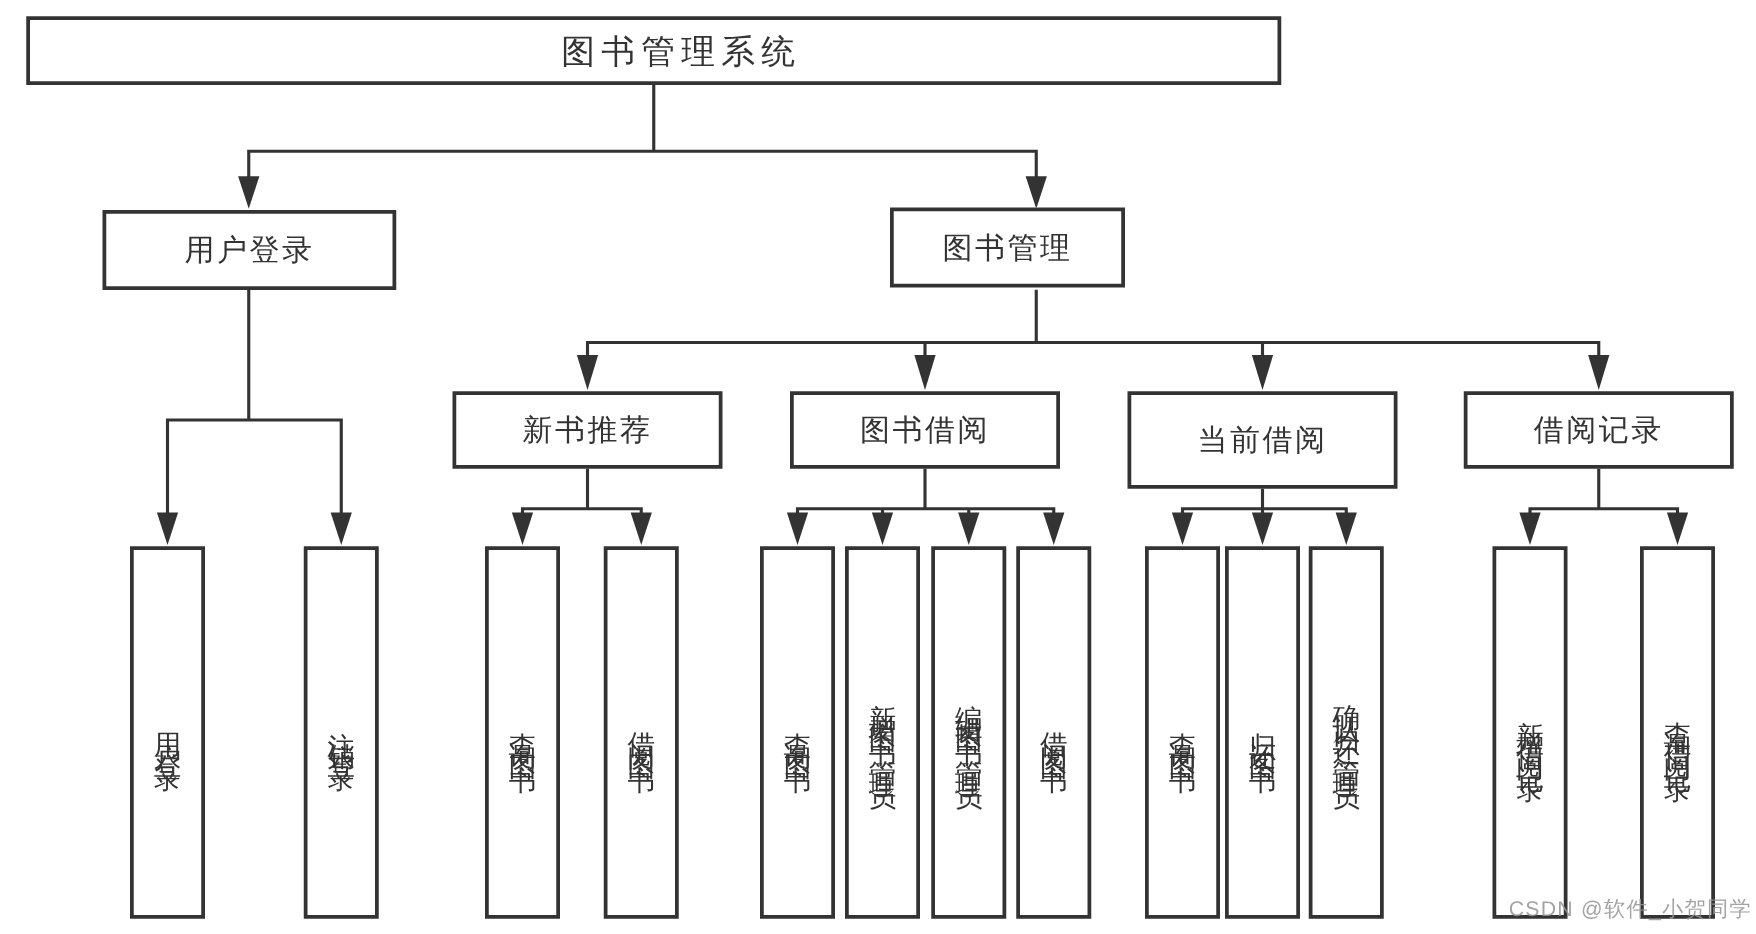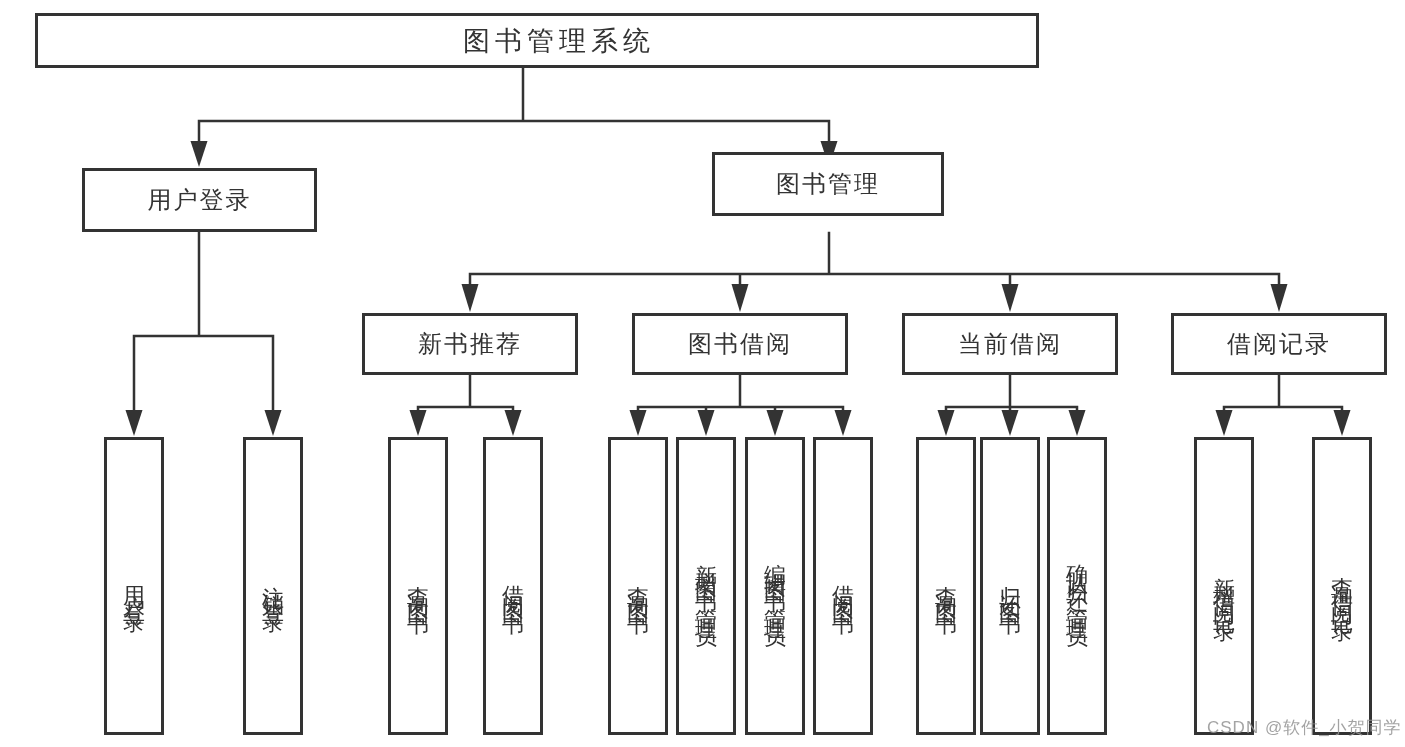--- a/index.html
+++ b/index.html
@@ -99,28 +99,28 @@
       <polygon points="766.5,410 783.5,410 775,436"></polygon>
       <polygon points="834.5,410 851.5,410 843,436"></polygon>
       <polygon points="937.5,410 954.5,410 946,436"></polygon>
       <polygon points="1001.5,410 1018.5,410 1010,436"></polygon>
       <polygon points="1068.5,410 1085.5,410 1077,436"></polygon>
       <polygon points="1215.5,410 1232.5,410 1224,436"></polygon>
       <polygon points="1333.5,410 1350.5,410 1342,436"></polygon>
     </g>
   </svg>
 
-  <div class="node root-box" style="left:35px; top:13px; width:1004px; height:55px;">图书管理系统</div>
+  <div class="node root-box" style="left:21px; top:13px; width:1004px; height:55px;">图书管理系统</div>
 
   <div class="node" style="left:82px; top:168px; width:235px; height:64px;">用户登录</div>
-  <div class="node" style="left:712px; top:152px; width:232px; height:64px;">图书管理</div>
+  <div class="node" style="left:712px; top:166px; width:188px; height:64px;">图书管理</div>
 
   <div class="node" style="left:632px; top:313px; width:216px; height:62px;">图书借阅</div>
   <div class="node" style="left:362px; top:313px; width:216px; height:62px;">新书推荐</div>
-  <div class="node" style="left:902px; top:313px; width:216px; height:62px;">当前借阅</div>
+  <div class="node" style="left:902px; top:313px; width:216px; height:78px;">当前借阅</div>
   <div class="node" style="left:1171px; top:313px; width:216px; height:62px;">借阅记录</div>
 
   <div class="node leaf" style="left:104px; top:437px; width:60px; height:298px;">用户登录</div>
   <div class="node leaf" style="left:243px; top:437px; width:60px; height:298px;">注销登录</div>
 
   <div class="node leaf" style="left:388px; top:437px; width:60px; height:298px;">查询图书</div>
   <div class="node leaf" style="left:483px; top:437px; width:60px; height:298px;">借阅图书</div>
 
   <div class="node leaf" style="left:608px; top:437px; width:60px; height:298px;">查询图书</div>
   <div class="node leaf" style="left:676px; top:437px; width:60px; height:298px;">新增图书（管理员）</div>

